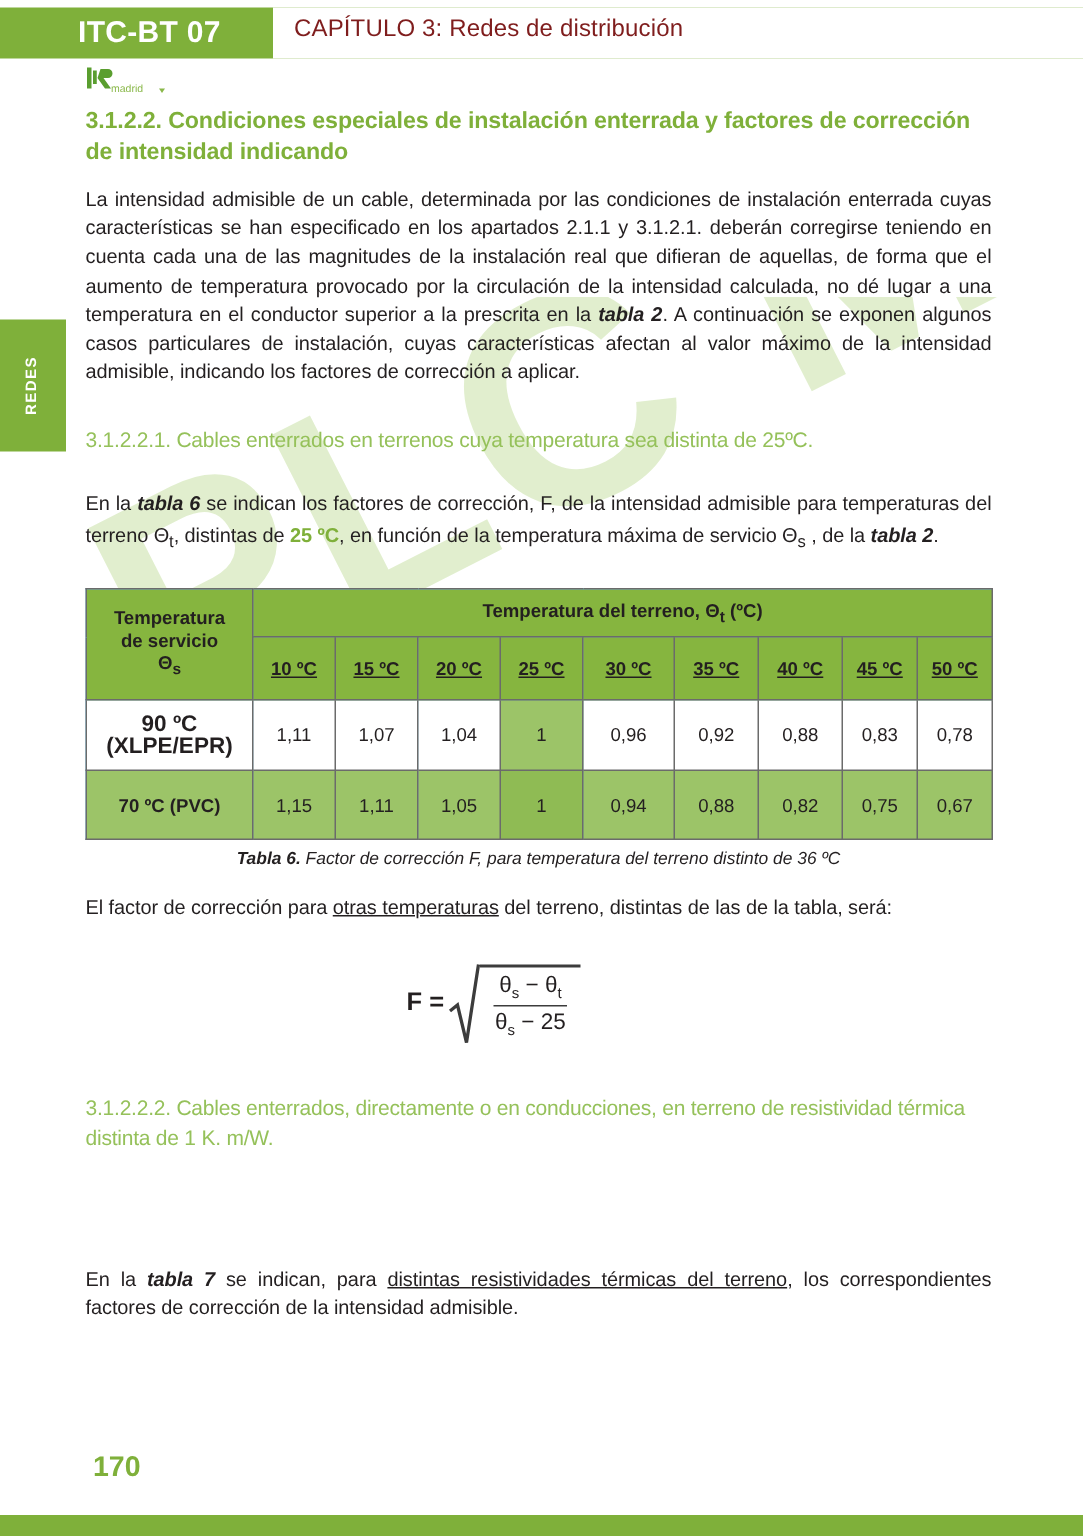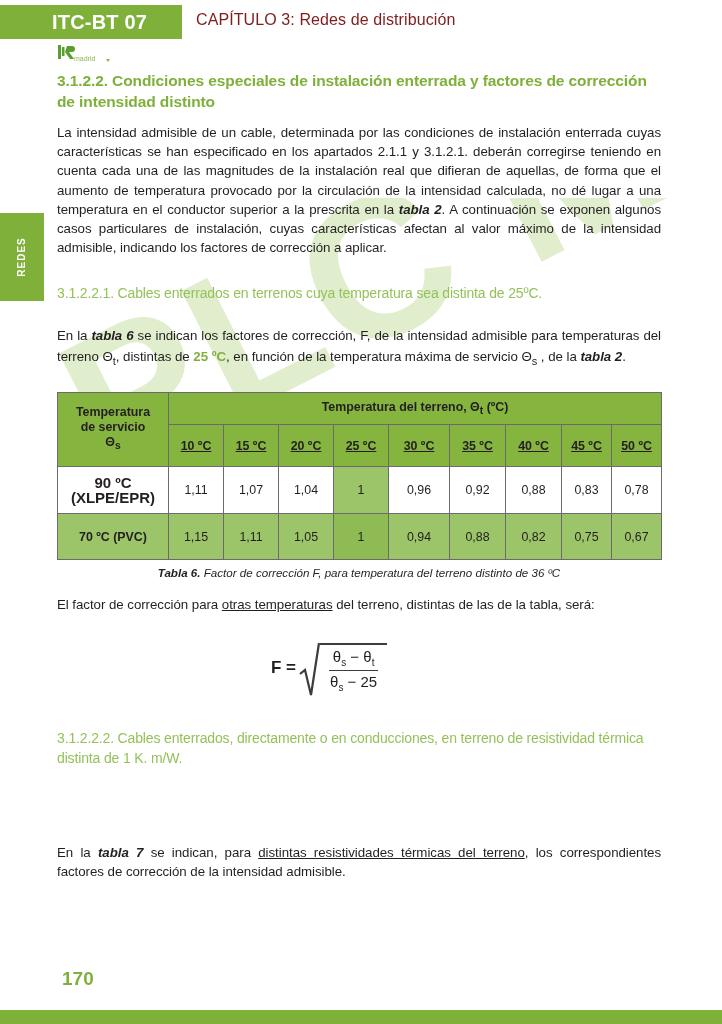--- a/index.html
+++ b/index.html
@@ -271,21 +271,21 @@
       <rect x="2" y="1" width="3" height="14" fill="#5a9e2f"></rect>
       <rect x="6" y="3" width="2.5" height="9" fill="#5a9e2f"></rect>
       <path d="M11 2 h5 a3 3 0 0 1 0 6 h-3 l5 7 h-4 l-5 -7 z" fill="#5a9e2f"></path>
       <text x="18" y="17" font-family="Liberation Sans, sans-serif" font-size="7" fill="#8ab84a">madrid</text>
       <path d="M50 15 l4 0 l-2 3 z" fill="#8ab84a"></path>
     </svg>
   </div>
 
   <div class="content">
 
-    <div class="h2-green" style="top:70px;">3.1.2.2. Condiciones especiales de instalación enterrada y factores de corrección de intensidad distinto</div>
+    <div class="h2-green" style="top:70px;">3.1.2.2. Condiciones especiales de instalación enterrada y factores de corrección de intensidad indicando</div>
 
     <p class="body" style="top:123px;"><span>La intensidad admisible de un cable, determinada por las condiciones de instalación enterrada cuyas características se han especificado en los </span><b>apartados 2.1.1</b><span> y </span><b>3.1.2.1</b><span>. deberán corregirse teniendo en cuenta cada una de las magnitudes de la instalación real que difieran de aquellas, de forma que el aumento de temperatura provocado por la circulación de la intensidad calculada, no dé lugar a una temperatura en el conductor superior a la prescrita en la </span><i>tabla 2</i><span>. A continuación se exponen algunos casos particulares de instalación, cuyas características afectan al valor máximo de la intensidad admisible, indicando los factores de corrección a aplicar.</span></p>
 
     <div class="h3-green" style="top:283px;">3.1.2.2.1. Cables enterrados en terrenos cuya temperatura sea distinta de 25ºC.</div>
 
     <p class="body" style="top:325px; line-height:21px;"><span>En la </span><i>tabla 6</i><span> se indican los factores de corrección, F, de la intensidad admisible para temperaturas del terreno Θ</span><sub>t</sub><span>, distintas de </span><span class="grn">25 ºC</span><span>, en función de la temperatura máxima de servicio Θ</span><sub>s</sub><span> , de la </span><i>tabla 2</i><span>.</span></p>
 
     <div class="tbl-wrap">
       <table class="t6">
         <colgroup>

